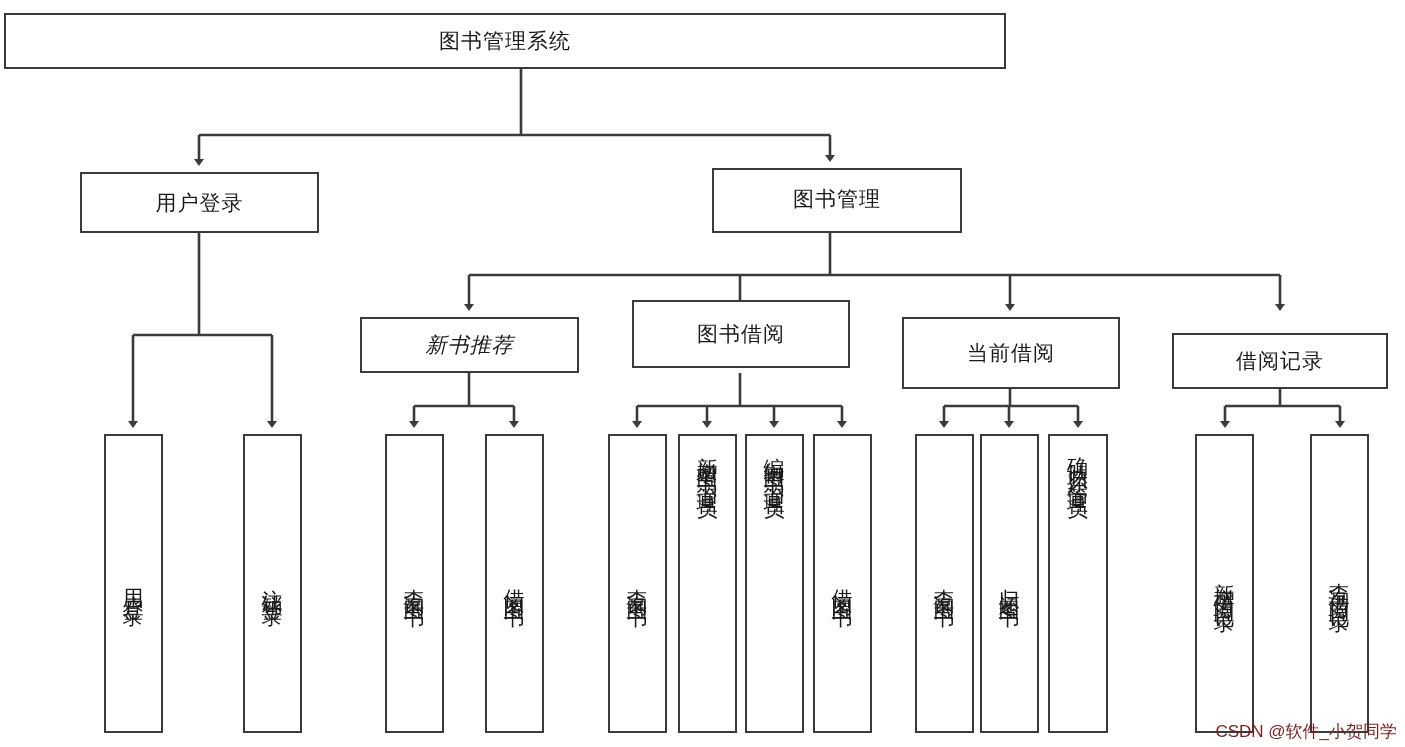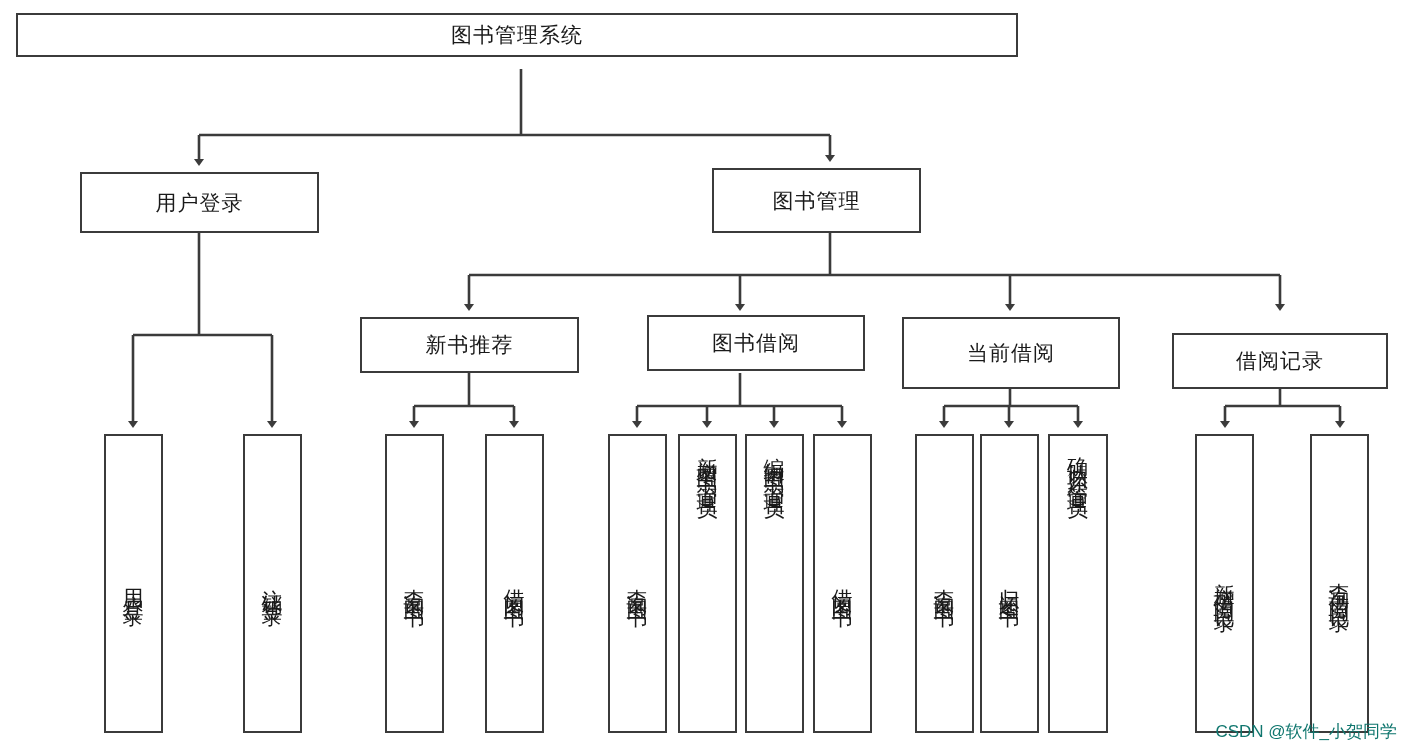--- a/index.html
+++ b/index.html
@@ -48,21 +48,21 @@
     letter-spacing:6px;
     white-space:nowrap;
   }
   .v-node.top .lbl{align-self:flex-start;}
 
   .watermark{
     position:absolute;
     right:8px;
     bottom:4px;
     font-size:17px;
-    color:#0f766e;
+    color:#7f1d1d;
     z-index:5;
     white-space:nowrap;
   }
 </style>
 </head>
 <body>
 
 <div id="canvas">
 
   <svg class="lines" viewBox="0 0 1405 747" xmlns="http://www.w3.org/2000/svg">
@@ -108,35 +108,35 @@
       <path d="M1009,406 L1009,424" marker-end="url(#arrow)"></path>
       <path d="M1078,406 L1078,424" marker-end="url(#arrow)"></path>
 
       <path d="M1280,373 L1280,406"></path>
       <path d="M1225,406 L1340,406"></path>
       <path d="M1225,406 L1225,424" marker-end="url(#arrow)"></path>
       <path d="M1340,406 L1340,424" marker-end="url(#arrow)"></path>
     </g>
   </svg>
 
-  <div class="node h-node" style="left:16px;top:13px;width:1002px;height:44px;">
+  <div class="node h-node" style="left:4px;top:13px;width:1002px;height:56px;">
     <span class="lbl">图书管理系统</span>
   </div>
 
   <div class="node h-node" style="left:80px;top:172px;width:239px;height:61px;">
     <span class="lbl">用户登录</span>
   </div>
-  <div class="node h-node" style="left:712px;top:168px;width:209px;height:65px;">
+  <div class="node h-node" style="left:712px;top:168px;width:250px;height:65px;font-family:Liberation Mono, monospace;">
     <span class="lbl">图书管理</span>
   </div>
 
-  <div class="node h-node" style="left:360px;top:317px;width:219px;height:56px;">
+  <div class="node h-node" style="left:360px;top:317px;width:219px;height:56px;font-style:italic;">
     <span class="lbl">新书推荐</span>
   </div>
-  <div class="node h-node" style="left:632px;top:315px;width:218px;height:56px;margin-left:15px;">
+  <div class="node h-node" style="left:632px;top:300px;width:218px;height:68px;">
     <span class="lbl">图书借阅</span>
   </div>
   <div class="node h-node" style="left:902px;top:317px;width:218px;height:72px;">
     <span class="lbl">当前借阅</span>
   </div>
   <div class="node h-node" style="left:1172px;top:317px;width:216px;height:56px;margin-top:16px;">
     <span class="lbl">借阅记录</span>
   </div>
 
   <div class="node v-node" style="left:104px;top:434px;width:59px;height:299px;">

